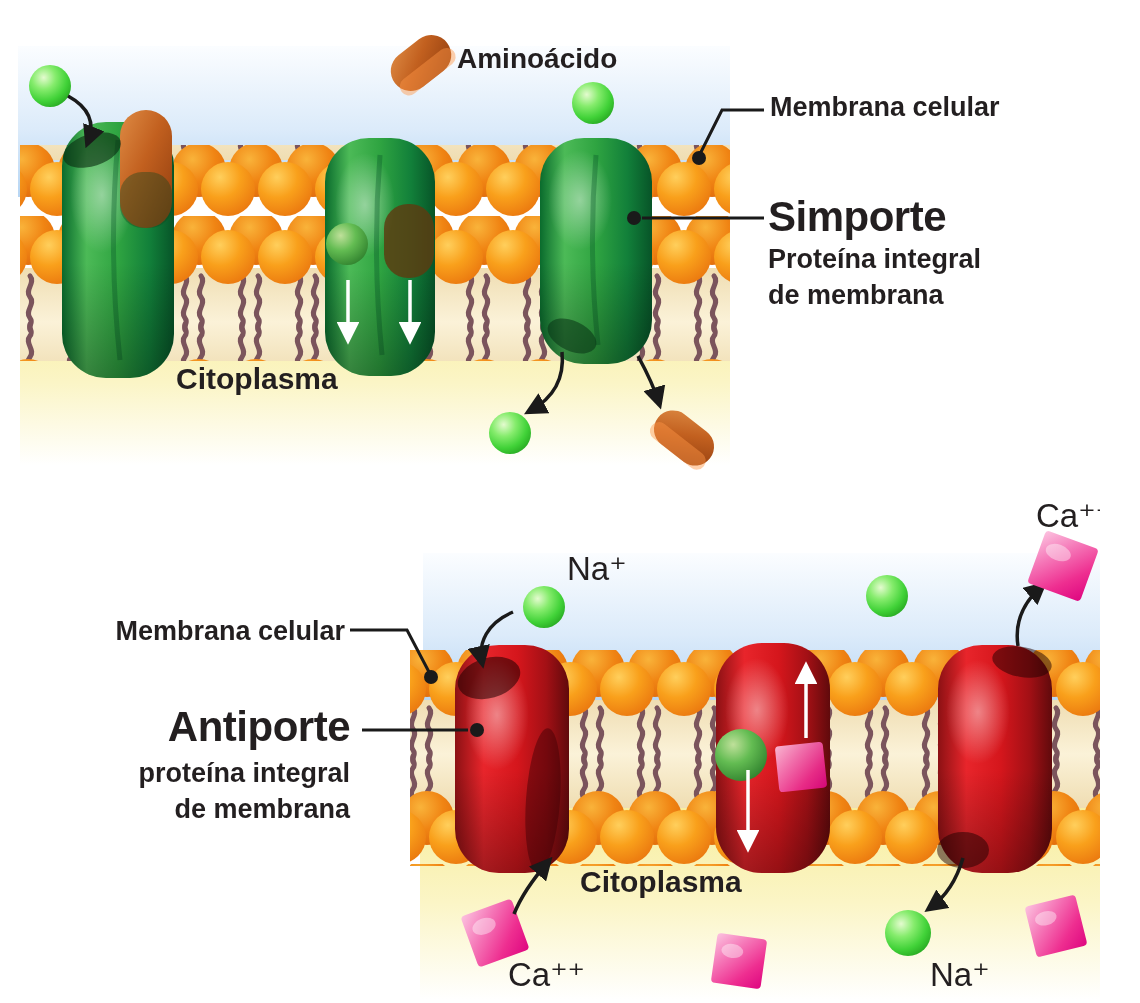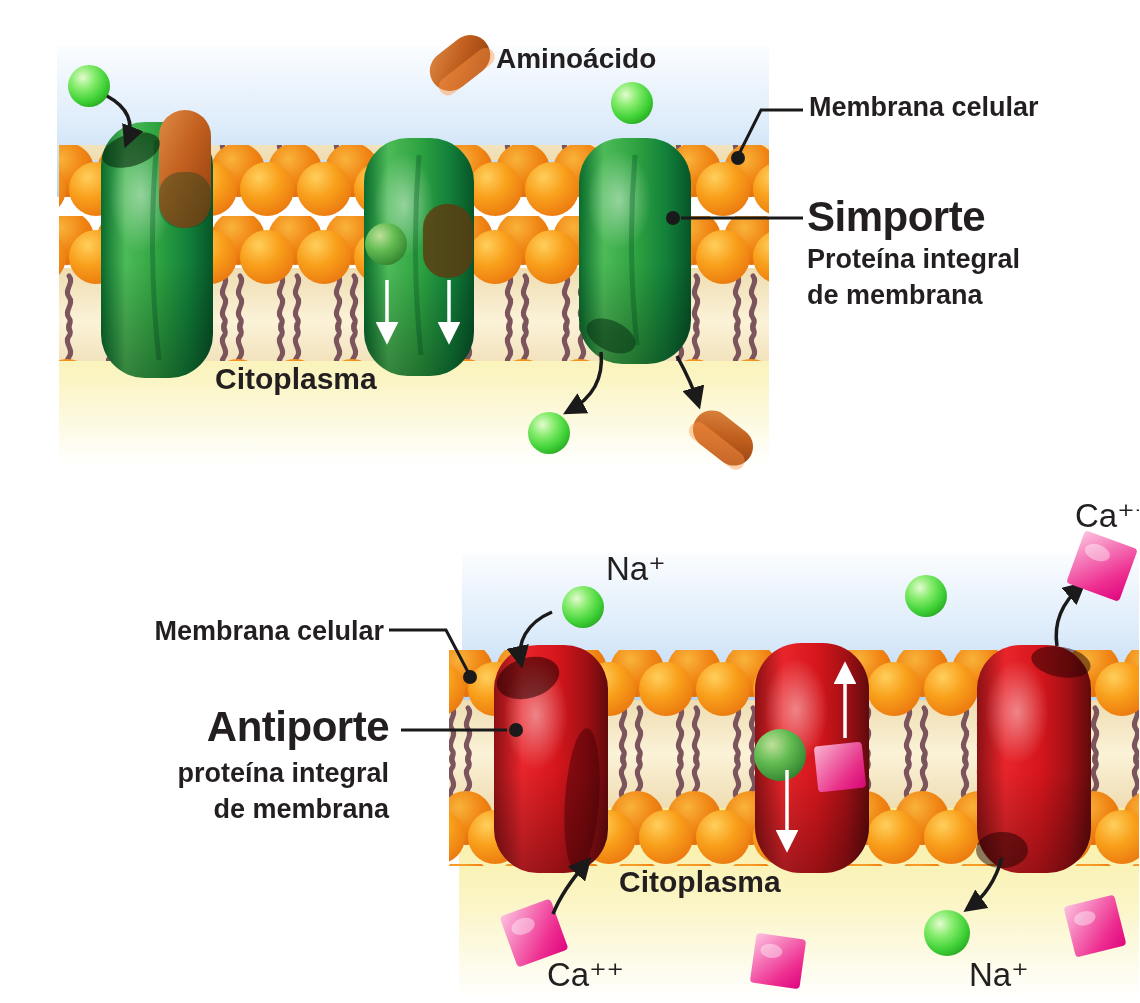--- a/index.html
+++ b/index.html
@@ -1,16 +1,16 @@
 <!DOCTYPE html>
 <html><head>
 <meta charset="utf-8">
 <style>
   html,body{margin:0;padding:0;background:#ffffff;}
-  .stage{position:relative;width:1100px;height:1003px;background:#ffffff;overflow:hidden;padding-left:39px;}
+  .stage{position:relative;width:1100px;height:1003px;background:#ffffff;overflow:hidden;}
   svg{display:block;}
   .lbl{font-family:"Liberation Sans","DejaVu Sans",sans-serif;fill:#231F20;}
   .lbl-bold{font-weight:700;}
   .lbl-xbold{font-weight:800;letter-spacing:-0.5px;}
   .lbl-ion{font-weight:400;}
 </style>
 </head>
 <body>
 
 <div class="stage">

